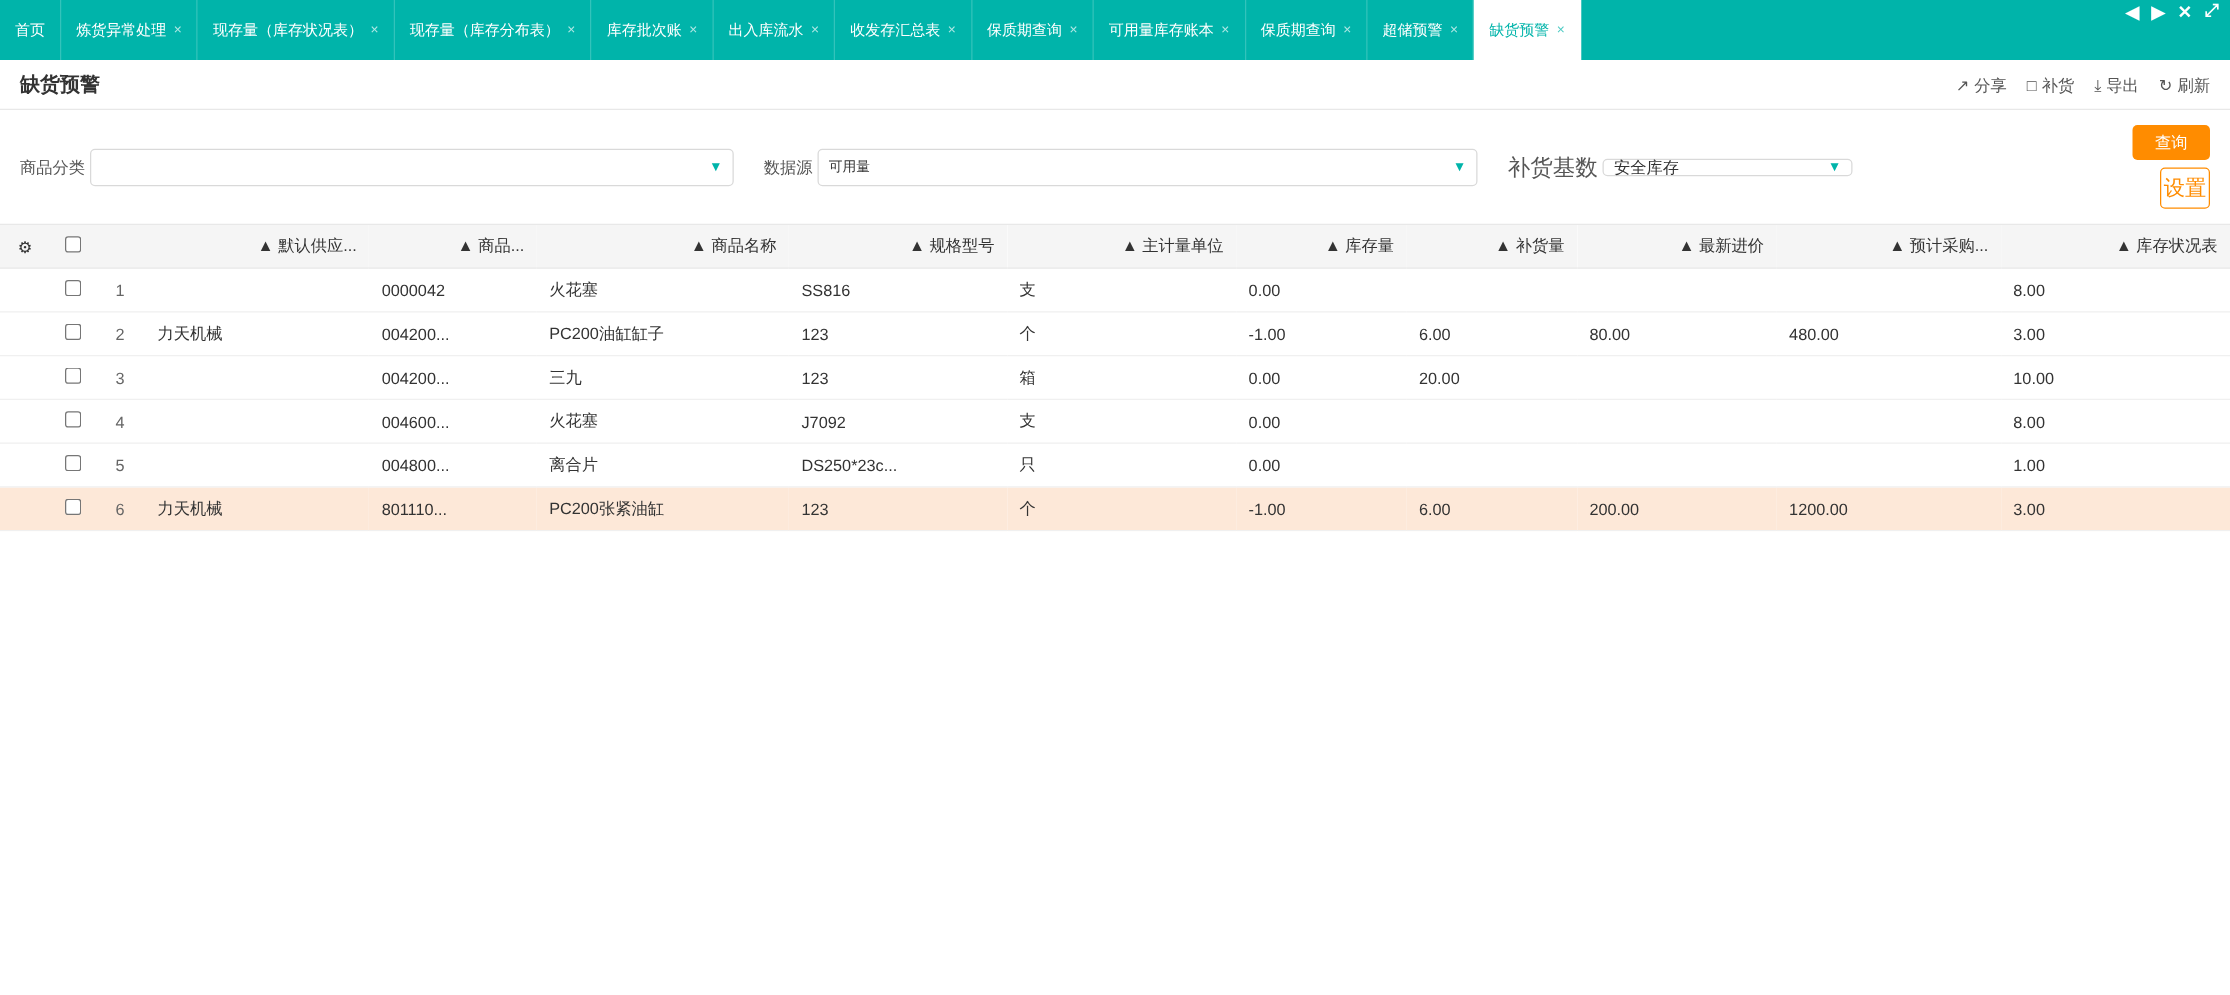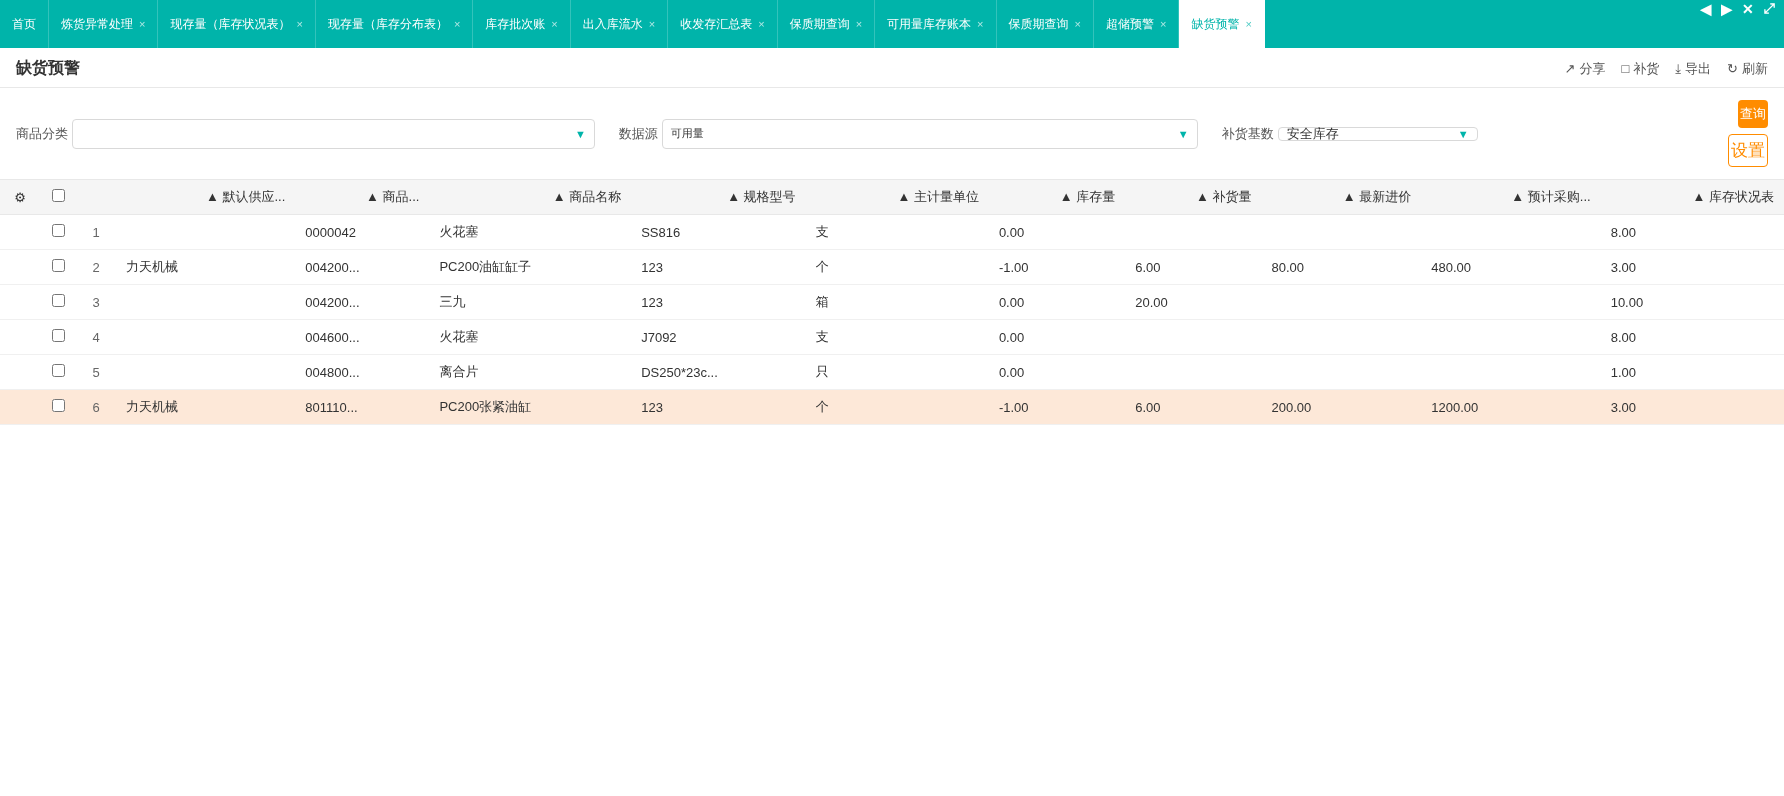--- a/index.html
+++ b/index.html
@@ -101,21 +101,21 @@
       display: flex;
       flex-direction: column;
       gap: 6px;
       align-items: flex-end;
     }
     .btn-query {
       background: #ff8c00;
       color: #fff;
       border: none;
       border-radius: 4px;
-      padding: 5px 2px;
+      padding: 5px 18px;
       font-size: 13px;
       cursor: pointer;
       white-space: nowrap;
       font-family: Liberation Mono, monospace;
     }
     .btn-setting {
       background: #fff;
       color: #ff8c00;
       border: 1px solid #ff8c00;
       border-radius: 4px;
@@ -206,21 +206,21 @@
     .datasource-label {
       font-size: 13px;
       color: #555;
     }
     .datasource-value {
       font-size: 11px;
       font-weight: 500;
       color: #333;
     }
     .replenish-label {
-      font-size: 13px;
+      font-size: 18px;
       color: #555;
     }
     .replenish-value {
       font-size: 13px;
       color: #333;
     }
     .replenish-box {
       border: 1px solid #d9d9d9;
       border-radius: 4px;
       display: flex;

